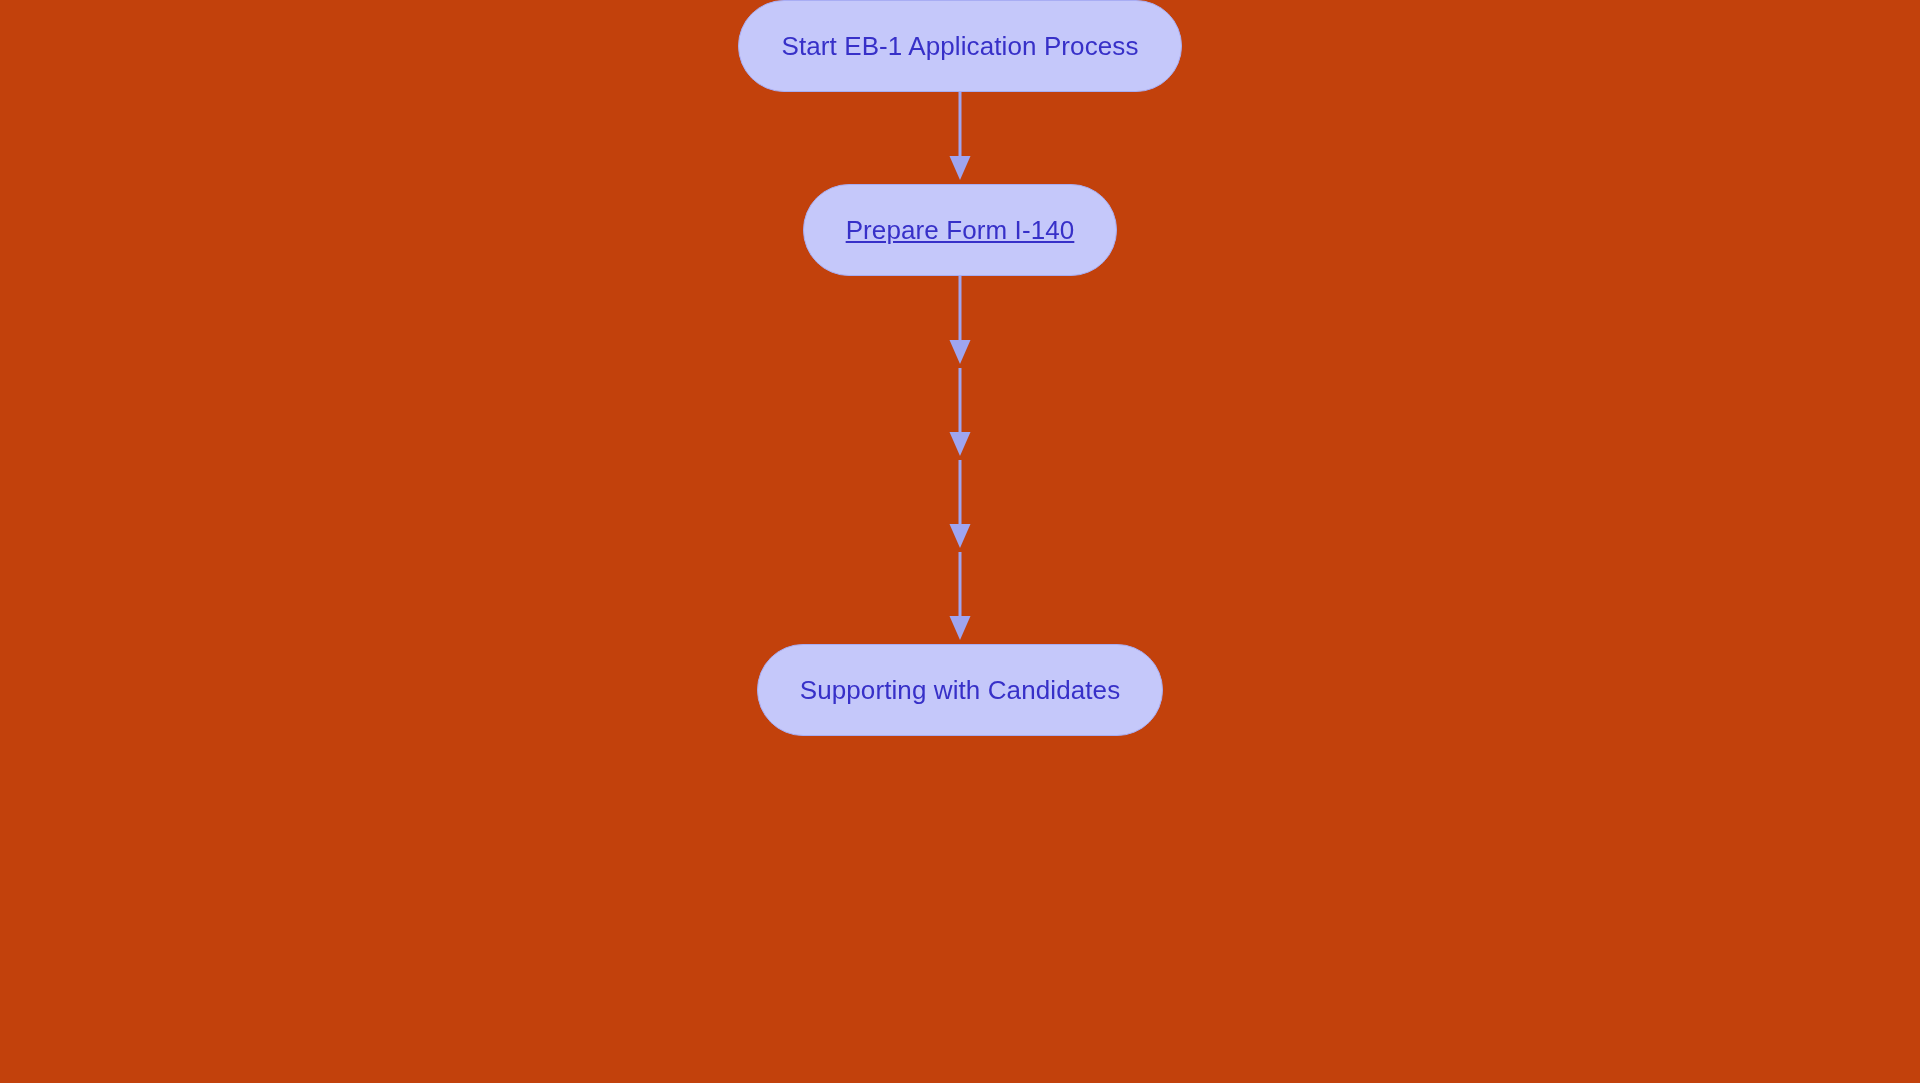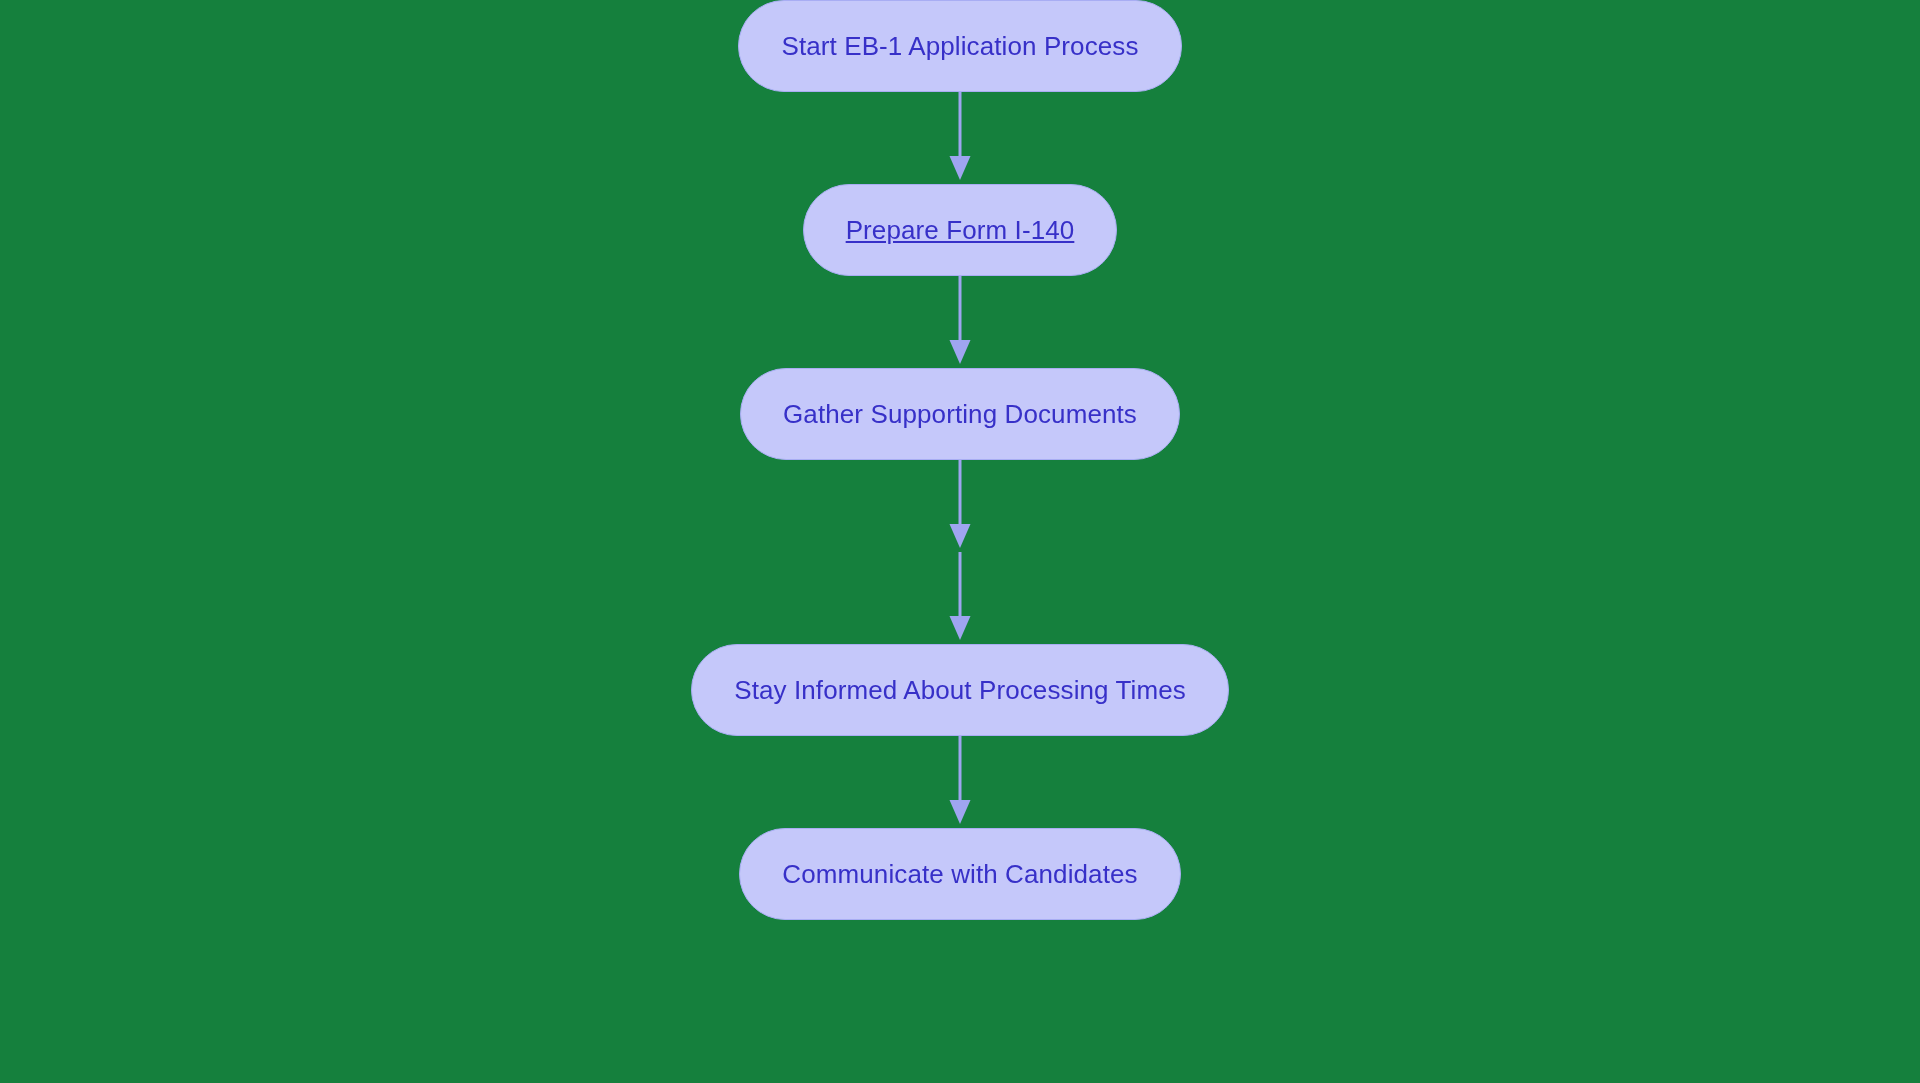--- a/index.html
+++ b/index.html
@@ -68,21 +68,21 @@
   .flow-connector svg {
     display: block;
     width: 30px;
     height: 92px;
     overflow: visible;
   }
 </style>
 </head>
 <body style="background: rgb(255, 255, 255);">
 
-<div id="flowchart-canvas" style="background: #15803d;">
+<div id="flowchart-canvas" style="background: #c2410c;">
   <div class="flow-column">
 
     <div class="flow-node" style="background: rgb(197, 200, 250); border-color: rgb(168, 173, 243);">
       <span class="flow-node-label" style="color: rgb(55, 48, 200);">Start EB-1 Application Process</span>
     </div>
 
     <div class="flow-connector">
       <svg viewBox="0 0 30 92" xmlns="http://www.w3.org/2000/svg" aria-hidden="true">
         <line x1="15" y1="0" x2="15" y2="66" stroke="#9fa5f0" stroke-width="3"></line>
         <polygon points="15,88 4.5,64 25.5,64" fill="#9fa5f0"></polygon>
@@ -93,48 +93,42 @@
       <span class="flow-node-label" style="color: rgb(55, 48, 200); text-decoration: underline;">Prepare Form I-140</span>
     </div>
 
     <div class="flow-connector">
       <svg viewBox="0 0 30 92" xmlns="http://www.w3.org/2000/svg" aria-hidden="true">
         <line x1="15" y1="0" x2="15" y2="66" stroke="#9fa5f0" stroke-width="3"></line>
         <polygon points="15,88 4.5,64 25.5,64" fill="#9fa5f0"></polygon>
       </svg>
     </div>
 
-    <div class="flow-node" style="background: rgb(197, 200, 250); border-color: rgb(168, 173, 243);">
-      <span class="flow-node-label" style="color: rgb(55, 48, 200);">Gather Supporting Documents</span>
+
+    <div class="flow-connector">
+      <svg viewBox="0 0 30 92" xmlns="http://www.w3.org/2000/svg" aria-hidden="true">
+        <line x1="15" y1="0" x2="15" y2="66" stroke="#9fa5f0" stroke-width="3"></line>
+        <polygon points="15,88 4.5,64 25.5,64" fill="#9fa5f0"></polygon>
+      </svg>
     </div>
+
 
     <div class="flow-connector">
       <svg viewBox="0 0 30 92" xmlns="http://www.w3.org/2000/svg" aria-hidden="true">
         <line x1="15" y1="0" x2="15" y2="66" stroke="#9fa5f0" stroke-width="3"></line>
         <polygon points="15,88 4.5,64 25.5,64" fill="#9fa5f0"></polygon>
       </svg>
     </div>
 
 
     <div class="flow-connector">
       <svg viewBox="0 0 30 92" xmlns="http://www.w3.org/2000/svg" aria-hidden="true">
         <line x1="15" y1="0" x2="15" y2="66" stroke="#9fa5f0" stroke-width="3"></line>
         <polygon points="15,88 4.5,64 25.5,64" fill="#9fa5f0"></polygon>
       </svg>
     </div>
 
     <div class="flow-node" style="background: rgb(197, 200, 250); border-color: rgb(168, 173, 243);">
-      <span class="flow-node-label" style="color: rgb(55, 48, 200);">Stay Informed About Processing Times</span>
-    </div>
-
-    <div class="flow-connector">
-      <svg viewBox="0 0 30 92" xmlns="http://www.w3.org/2000/svg" aria-hidden="true">
-        <line x1="15" y1="0" x2="15" y2="66" stroke="#9fa5f0" stroke-width="3"></line>
-        <polygon points="15,88 4.5,64 25.5,64" fill="#9fa5f0"></polygon>
-      </svg>
-    </div>
-
-    <div class="flow-node" style="background: rgb(197, 200, 250); border-color: rgb(168, 173, 243);">
-      <span class="flow-node-label" style="color: rgb(55, 48, 200);">Communicate with Candidates</span>
+      <span class="flow-node-label" style="color: rgb(55, 48, 200);">Supporting with Candidates</span>
     </div>
 
   </div>
 </div>
 
 </body></html>

